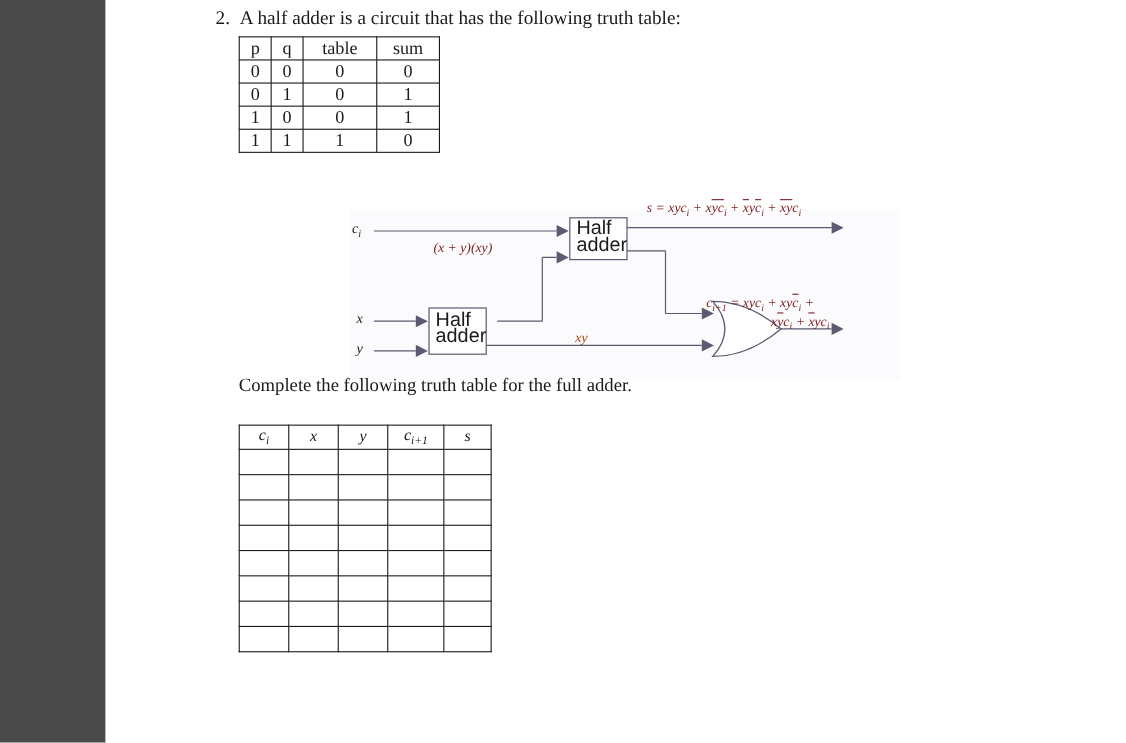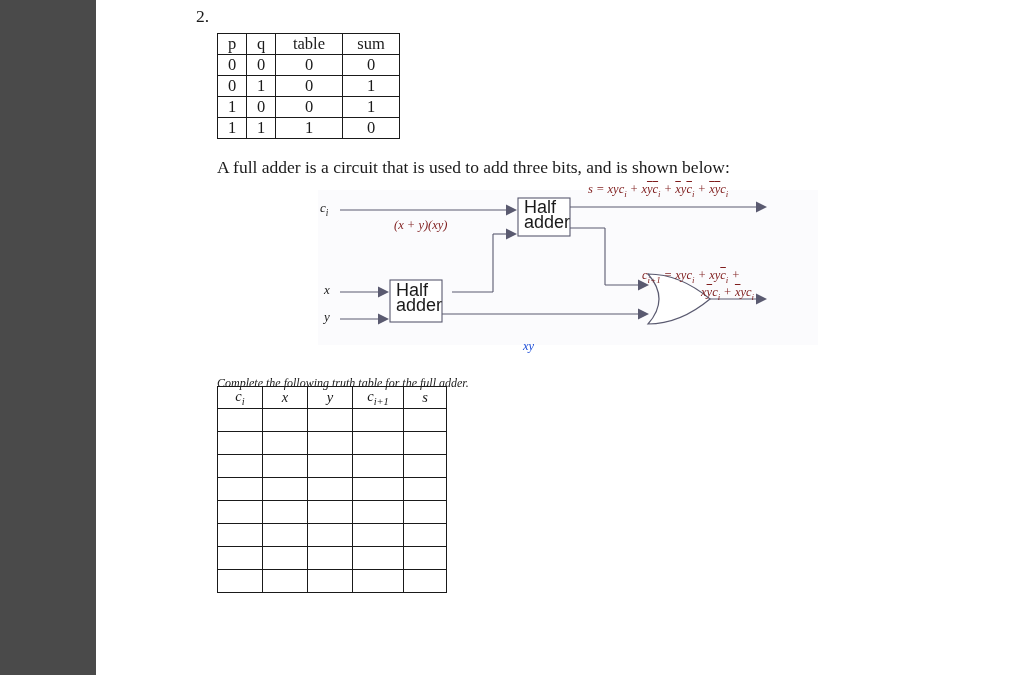--- a/index.html
+++ b/index.html
@@ -103,24 +103,23 @@
     position: absolute;
     color: #7f1d1d;
     font-family: "Liberation Serif", serif;
     font-style: italic;
     font-size: 12.5px;
     white-space: nowrap;
   }
   .line3 {
     position: absolute;
     left: 121px;
-    top: 376px;
-    font-size: 12px;
+    top: 340px;
+    font-size: 17px;
     white-space: nowrap;
-    font-style: italic;
   }
   
   .fa-table {
     position: absolute;
     left: 121px;
     top: 386px;
     border-collapse: collapse;
     font-size: 14px;
   }
   .fa-table td, .fa-table th {
@@ -148,20 +147,21 @@
 </style>
 </head>
 <body>
 
 <div id="left-gutter"></div>
 <div id="right-gutter"></div>
 
 <div id="page">
 
   <span class="q-num">2.</span>
+  <span class="q-text">A half adder is a circuit that has the following truth table:</span>
 
   <table class="ha-table">
     <tbody>
         <tr>
       <td class="c-pq">p</td>
       <td class="c-pq">q</td>
       <td class="c-carry">table</td>
       <td class="c-sum">sum</td>
     </tr>
     <tr>
@@ -184,21 +184,20 @@
     </tr>
     <tr>
       <td>1</td>
       <td>1</td>
       <td>1</td>
       <td>0</td>
     </tr>
   </tbody>
     </table>
 
-  <span class="line2">A full adder is a circuit that is used to add three bits, and is shown below:</span>
 
   <div id="figure">
     <svg width="500" height="165" viewBox="0 0 500 165">
 
       <rect x="0" y="8" width="500" height="155" fill="#fbfbfd" stroke="none"></rect>
 
       <line x1="22" y1="28" x2="188" y2="28" stroke="#5a5a70" stroke-width="1.1"></line>
       <polygon points="188,22.5 199,28 188,33.5" fill="#5a5a70"></polygon>
 
       <rect x="200" y="16" width="52" height="38" fill="#ffffff" stroke="#5a5a70" stroke-width="1.1"></rect>
@@ -234,21 +233,21 @@
     </svg>
 
     <span class="fig-label" style="left:2px; top:18px; font-size:13px;">c<sub>i</sub></span>
     <span class="fig-label" style="left:6px; top:100px; font-size:13px;">x</span>
     <span class="fig-label" style="left:6px; top:127px; font-size:13px;">y</span>
 
     <span class="box-label" style="left:206px; top:18px;">Half<br>adder</span>
     <span class="box-label" style="left:78px; top:101px;">Half<br>adder</span>
 
     <span class="expr" style="left:76px; top:36px;text-align:center;">(x + y)(xy)</span>
-    <span class="expr" style="left:205px; top:118px; color:#1d4ed8;margin-top:39px;">xy</span>
+    <span class="expr" style="left:205px; top:118px; color:#c2410c;">xy</span>
 
     <span class="expr" style="left:270px; top:0px;">s = xyc<sub>i</sub> + x<span class="ovl">y</span><span class="ovl">c</span><sub>i</sub> + <span class="ovl">x</span>y<span class="ovl">c</span><sub>i</sub> + <span class="ovl">x</span><span class="ovl">y</span>c<sub>i</sub></span>
 
     <span class="expr" style="left:324px; top:86px;">c<sub>i+1</sub> = xyc<sub>i</sub> + xy<span class="ovl">c</span><sub>i</sub> +</span>
     <span class="expr" style="left:383px; top:103px;font-style:italic;">x<span class="ovl">y</span>c<sub>i</sub> + <span class="ovl">x</span>yc<sub>i</sub></span>
   </div>
 
   <span class="line3">Complete the following truth table for the full adder.</span>
 
   <table class="fa-table">

